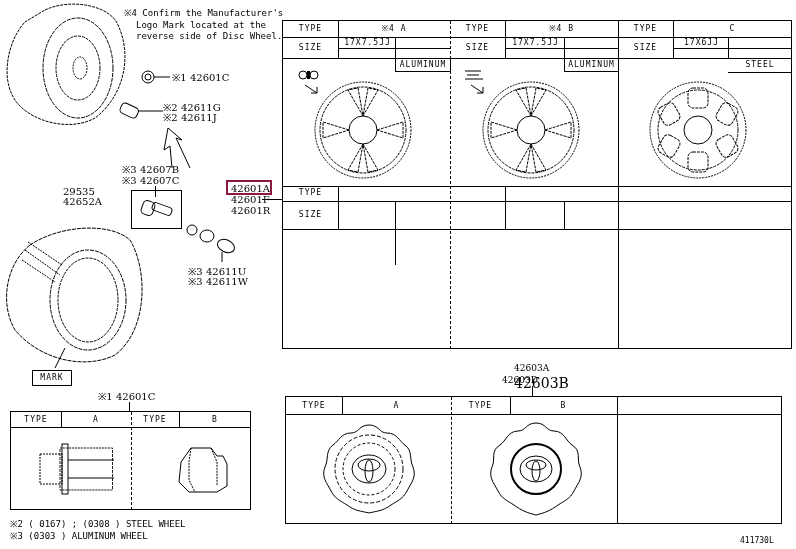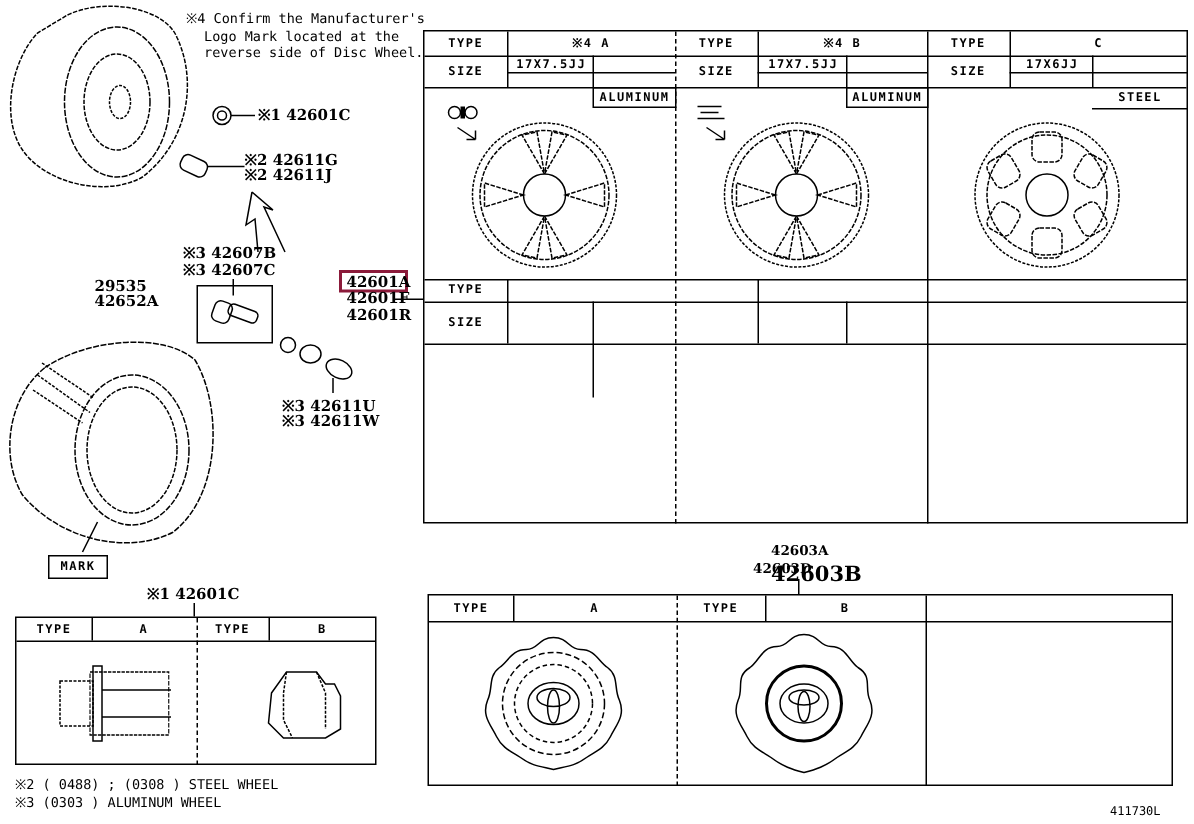--- a/index.html
+++ b/index.html
@@ -1,27 +1,27 @@
 <!DOCTYPE html>
 <html><head>
 <meta charset="utf-8">
 <style>
   html, body { margin:0; padding:0; background:#ffffff; }
   body { width:796px; height:549px; position:relative; overflow:hidden;
          font-family:"DejaVu Sans Mono", "Liberation Mono", monospace; color:#000; }
   .abs { position:absolute; }
   .t { font-size:9px; line-height:10px; white-space:nowrap; }
-  .tb { font-size:10px; line-height:11px; font-weight:bold; white-space:nowrap;
+  .tb { font-size:10px; line-height:11px; font-weight:normal; white-space:nowrap;
         font-family:"DejaVu Serif", "Liberation Serif", serif; }
   .box { position:absolute; border:1px solid #000; box-sizing:border-box; }
   .hl { position:absolute; border:2px solid #8b1a3a; box-sizing:border-box; }
   .vl { position:absolute; width:0; border-left:1px solid #000; }
   .vld { position:absolute; width:0; border-left:1px dashed #000; }
   .hlin { position:absolute; height:0; border-top:1px solid #000; }
-  .cell-label { position:absolute; font-size:8px; line-height:10px; letter-spacing:1px; text-align:center;font-weight:bold; }
+  .cell-label { position:absolute; font-size:8px; line-height:10px; letter-spacing:1px; text-align:center; }
   svg { position:absolute; overflow:visible; }
 </style>
 </head>
 <body>
 
 <svg style="left:0;top:0" width="130" height="130">
   <path d="M45,10 C70,-2 110,5 118,25 C132,55 125,95 95,118 C70,132 30,122 15,100 C0,78 8,40 25,22 Z" fill="none" stroke="#000" stroke-dasharray="3,1"></path>
   <ellipse cx="78" cy="68" rx="35" ry="50" fill="none" stroke="#000" stroke-dasharray="4,1"></ellipse>
   <ellipse cx="78" cy="68" rx="22" ry="32" fill="none" stroke="#000" stroke-dasharray="3,1"></ellipse>
   <ellipse cx="80" cy="68" rx="7" ry="11" fill="none" stroke="#000" stroke-dasharray="2,1"></ellipse>
@@ -105,21 +105,21 @@
     <rect x="26" y="2" width="6" height="50" fill="none" stroke="#000"></rect>
     <rect x="32" y="6" width="70" height="42" fill="none" stroke="#000" stroke-dasharray="3,1" transform="scale(0.75 1)"></rect>
     <line x1="32" y1="18" x2="78" y2="18" stroke="#000"></line>
     <line x1="32" y1="36" x2="78" y2="36" stroke="#000"></line>
   </svg>
   <svg style="left:160px;top:30px" width="60" height="55">
     <path d="M10,20 L20,6 L40,6 L46,14 L52,14 L56,22 L56,44 L46,50 L18,50 L8,40 Z" fill="none" stroke="#000"></path>
     <path d="M20,6 L18,20 L18,38 L24,50 M40,6 L46,20 L46,44" fill="none" stroke="#000" stroke-dasharray="2,1"></path>
   </svg>
 </div>
-<div class="abs t" style="left:10px;top:519px">※2 (        0488) ; (0308        ) STEEL WHEEL</div>
+<div class="abs t" style="left:10px;top:519px">※2 (        0167) ; (0308        ) STEEL WHEEL</div>
 <div class="abs t" style="left:10px;top:531px">※3 (0303          ) ALUMINUM WHEEL</div>
 
 <div class="box" style="left:282px;top:20px;width:510px;height:329px">
 
   <div class="hlin" style="left:0;right:0;top:16px"></div>
   <div class="hlin" style="left:0;right:0;top:37px"></div>
   <div class="hlin" style="left:0;right:0;top:165px"></div>
   <div class="hlin" style="left:0;right:0;top:180px"></div>
   <div class="hlin" style="left:0;right:0;top:208px"></div>
 

